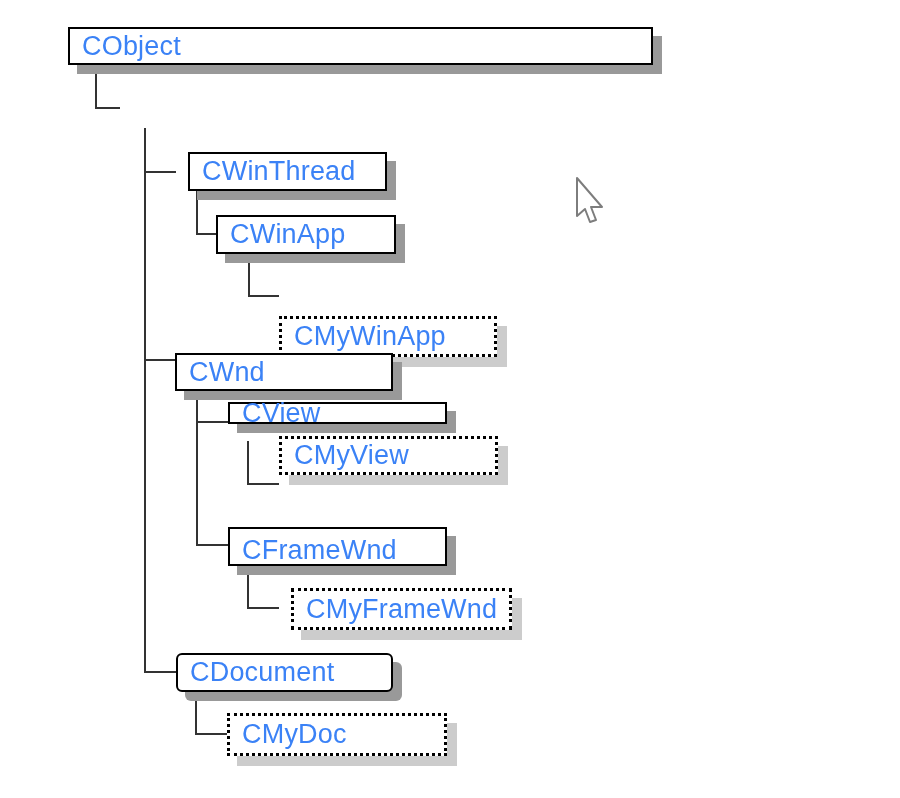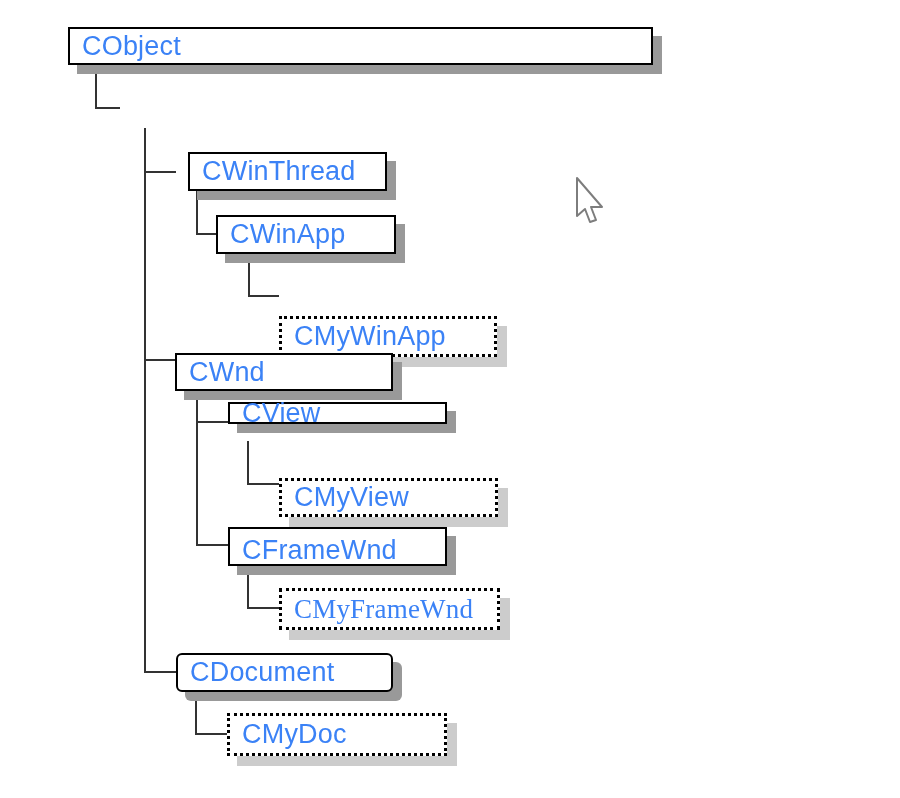--- a/index.html
+++ b/index.html
@@ -69,27 +69,27 @@
     </div>
     <div class="node node--dotted" style="left: 279px; top: 276px; width: 218px; height: 41px; background: rgb(255, 255, 255); border-color: rgb(0, 0, 0); box-shadow: rgb(204, 204, 204) 10px 10px 0px 0px; margin-top: 40px;">
       <span>CMyWinApp</span>
     </div>
     <div class="node node--solid" style="left: 175px; top: 353px; width: 218px; height: 38px; background: rgb(255, 255, 255); border-color: rgb(0, 0, 0); box-shadow: rgb(153, 153, 153) 9px 9px 0px 0px;">
       <span>CWnd</span>
     </div>
     <div class="node node--solid" style="left: 228px; top: 402px; width: 219px; height: 22px; background: rgb(255, 255, 255); border-color: rgb(0, 0, 0); box-shadow: rgb(153, 153, 153) 9px 9px 0px 0px;">
       <span>CView</span>
     </div>
-    <div class="node node--dotted" style="left: 279px; top: 478px; width: 219px; height: 39px; background: rgb(255, 255, 255); border-color: rgb(0, 0, 0); box-shadow: rgb(204, 204, 204) 10px 10px 0px 0px;">
+    <div class="node node--dotted" style="left: 279px; top: 436px; width: 219px; height: 39px; background: rgb(255, 255, 255); border-color: rgb(0, 0, 0); box-shadow: rgb(204, 204, 204) 10px 10px 0px 0px;">
       <span>CMyView</span>
     </div>
     <div class="node node--solid" style="left: 228px; top: 527px; width: 219px; height: 39px; background: rgb(255, 255, 255); border-color: rgb(0, 0, 0); box-shadow: rgb(153, 153, 153) 9px 9px 0px 0px; align-items: flex-end;">
       <span>CFrameWnd</span>
     </div>
-    <div class="node node--dotted" style="left: 279px; top: 588px; width: 221px; height: 42px; background: rgb(255, 255, 255); border-color: rgb(0, 0, 0); box-shadow: rgb(204, 204, 204) 10px 10px 0px 0px; font-family: Liberation Serif, serif;">
+    <div class="node node--dotted" style="left: 291px; top: 588px; width: 221px; height: 42px; background: rgb(255, 255, 255); border-color: rgb(0, 0, 0); box-shadow: rgb(204, 204, 204) 10px 10px 0px 0px;">
       <span>CMyFrameWnd</span>
     </div>
     <div class="node node--solid" style="left: 176px; top: 653px; width: 217px; height: 39px; background: rgb(255, 255, 255); border-color: rgb(0, 0, 0); box-shadow: rgb(153, 153, 153) 9px 9px 0px 0px; border-radius: 6px;">
       <span>CDocument</span>
     </div>
     <div class="node node--dotted" style="left: 227px; top: 713px; width: 220px; height: 43px; background: rgb(255, 255, 255); border-color: rgb(0, 0, 0); box-shadow: rgb(204, 204, 204) 10px 10px 0px 0px;">
       <span>CMyDoc</span>
     </div>
   </div>
 

